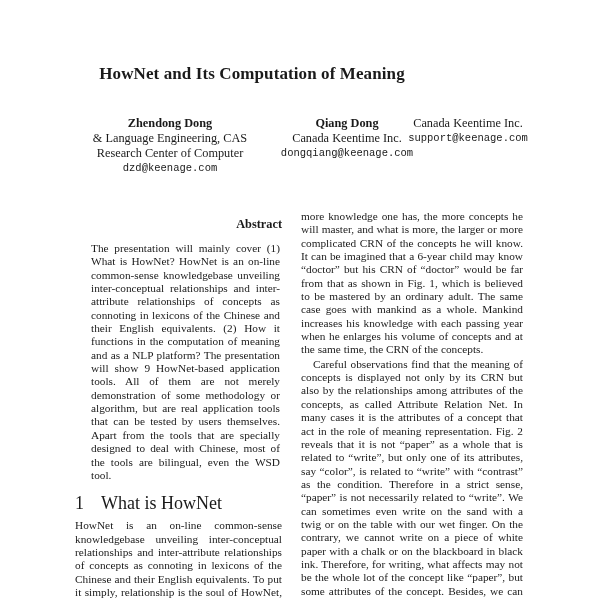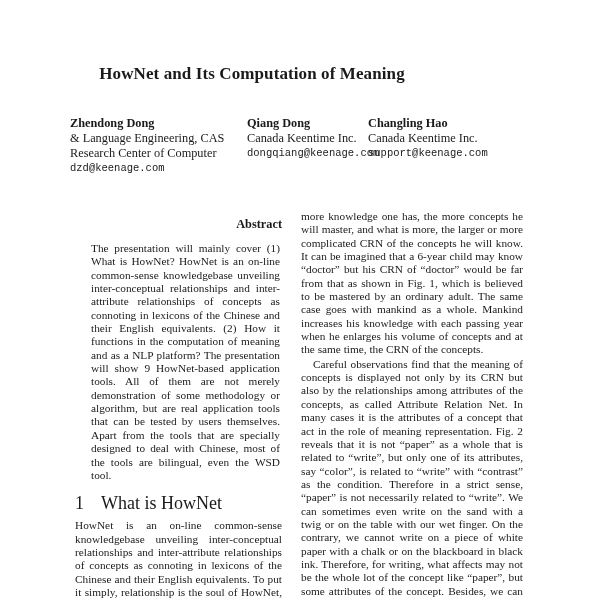--- a/index.html
+++ b/index.html
@@ -1,21 +1,21 @@
 <!DOCTYPE html>
 <html><head>
 <meta charset="utf-8">
 <style>
   html, body { margin: 0; padding: 0; background: #ffffff; }
   body { width: 600px; height: 600px; overflow: hidden; position: relative;
          font-family: "Liberation Serif", "DejaVu Serif", serif; color: #1a1a1a; }
   .title { position: absolute; top: 64px; left: 0; width: 504px; text-align: center;
            font-weight: bold; font-size: 17px; letter-spacing: 0.1px; }
   .authors { position: absolute; top: 116px; left: 0; width: 600px; }
-  .author { position: absolute; font-size: 12.3px; line-height: 15px; }
+  .author { position: absolute; text-align: center; font-size: 12.3px; line-height: 15px; }
   .author .name { font-weight: bold; }
   .author .email { font-family: "Liberation Mono", "DejaVu Sans Mono", monospace; font-size: 10.5px; }
   .a1 { left: 70px; width: 200px; }
   .a2 { left: 247px; width: 200px; }
   .a3 { left: 368px; width: 200px; }
   .col { position: absolute; font-size: 11.3px; line-height: 13.35px; text-align: justify; }
   .col p { margin: 0; }
   .left { left: 75px; top: 216px; width: 207px; }
   .abstract-head { text-align: right; font-weight: bold; font-size: 12.3px; margin-bottom: 10px !important; line-height: 16px; }
   .abstract-body { margin: 0 2px 0 16px !important; }
@@ -35,21 +35,20 @@
     <div>&amp; Language Engineering, CAS</div>
     <div>Research Center of Computer</div>
     <div class="email">dzd@keenage.com</div>
   </div>
   <div class="author a2">
     <div class="name">Qiang Dong</div>
     <div>Canada Keentime Inc.</div>
     <div class="email">dongqiang@keenage.com</div>
   </div>
   <div class="author a3">
-    <div class="name">Changling Hao</div>
     <div>Canada Keentime Inc.</div>
     <div class="email">support@keenage.com</div>
   </div>
 </div>
 
 <div class="col left">
   <p class="abstract-head">Abstract</p>
   <p class="abstract-body">The presentation will mainly cover (1) What is HowNet? HowNet is an on-line common-sense knowledgebase unveiling inter-conceptual relationships and inter-attribute relationships of concepts as connoting in lexicons of the Chinese and their English equivalents. (2) How it functions in the computation of meaning and as a NLP platform? The presentation will show 9 HowNet-based application tools. All of them are not merely demonstration of some methodology or algorithm, but are real application tools that can be tested by users themselves. Apart from the tools that are specially designed to deal with Chinese, most of the tools are bilingual, even the WSD tool.</p>
   <p class="sec-head"><span class="num">1</span><span>What is HowNet</span></p>
   <p>HowNet is an on-line common-sense knowledgebase unveiling inter-conceptual relationships and inter-attribute relationships of concepts as connoting in lexicons of the Chinese and their English equivalents. To put it simply, relationship is the soul of HowNet, as well as the world knowledge. The relationships that represent knowledge can be divided into two categories: Concept Relationship (CR) and Attribute Rela-</p>

